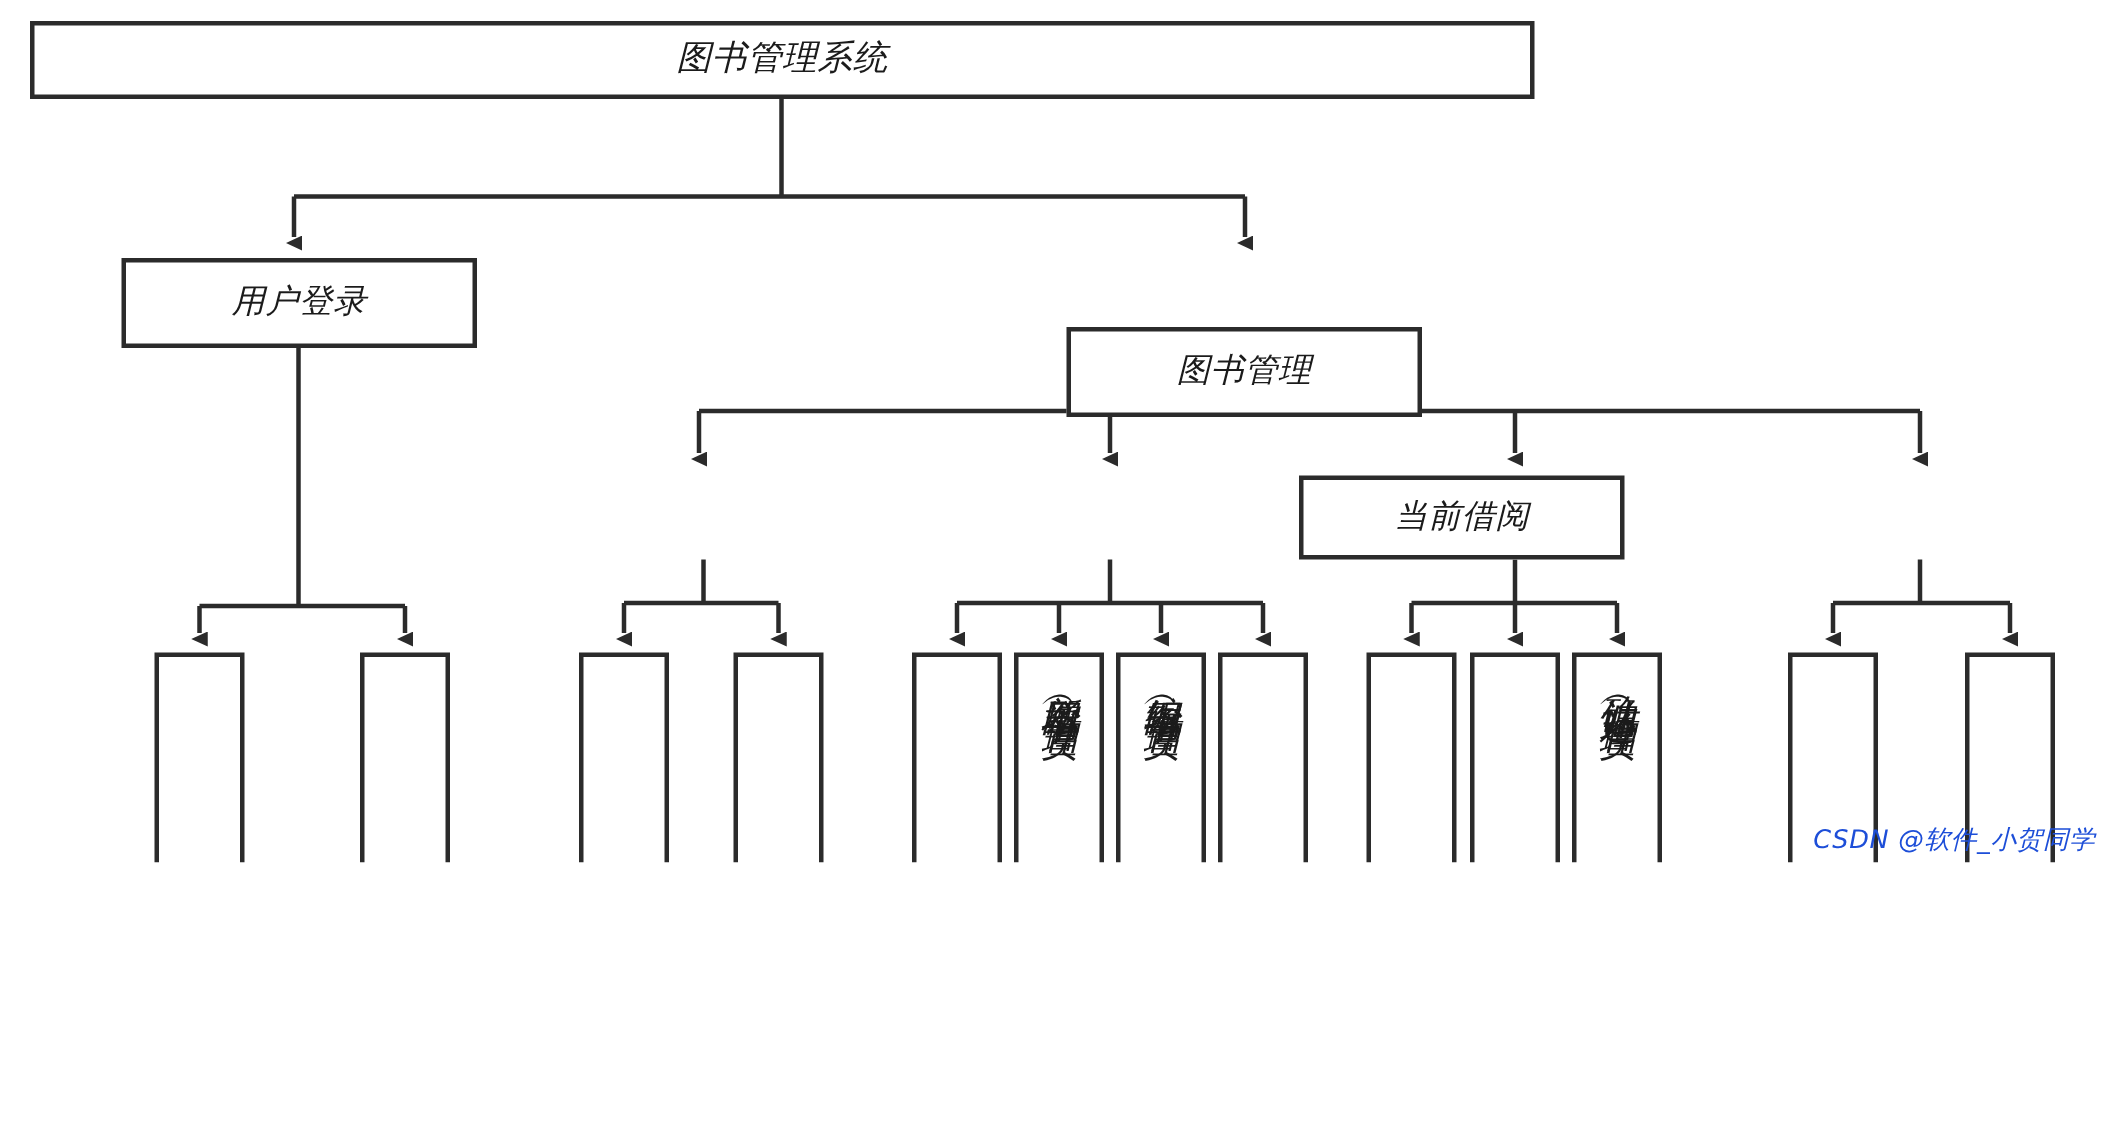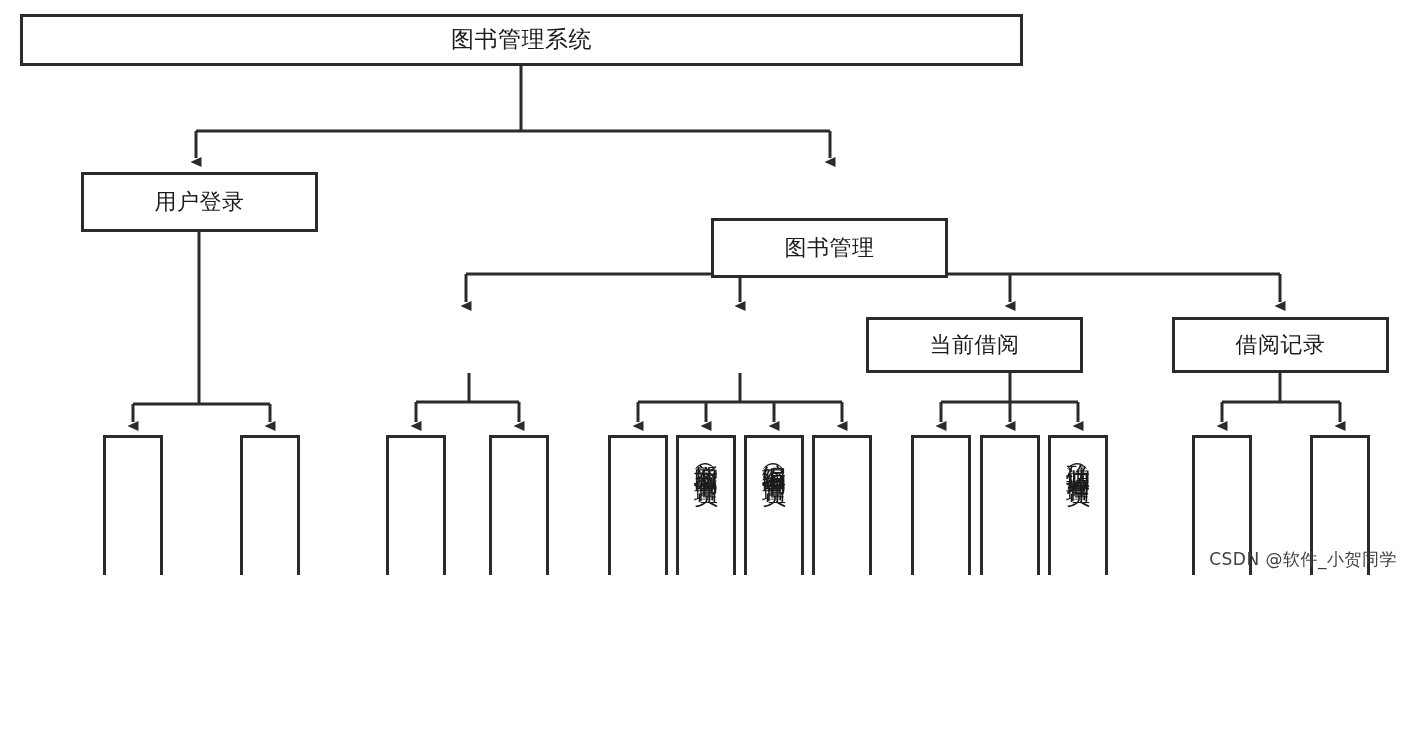--- a/index.html
+++ b/index.html
@@ -9,20 +9,21 @@
   }
   body {
     font-family: "DejaVu Sans", "Liberation Sans", sans-serif;
   }
   #canvas {
     position: relative;
     width: 1405px;
     height: 575px;
     background: #ffffff;
     overflow: hidden;
+    font-style: italic;
   }
   svg.connectors {
     position: absolute;
     left: 0;
     top: 0;
     width: 1405px;
     height: 747px;
     pointer-events: none;
   }
   .node {
@@ -65,21 +66,21 @@
     max-height: 100%;
   }
   .node.v.long .label {
     letter-spacing: 3px;
   }
   .watermark {
     position: absolute;
     right: 8px;
     bottom: 4px;
     font-size: 17px;
-    color: #404040;
+    color: #1d4ed8;
     letter-spacing: 0.5px;
     white-space: nowrap;
     user-select: none;
   }
 </style>
 </head>
 <body>
 
 <div id="canvas">
 
@@ -140,23 +141,20 @@
   <div class="node h" style="left:81px; top:172px; width:237px; height:60px;">
     <span class="label">用户登录</span>
   </div>
   <div class="node h" style="left:711px; top:172px; width:237px; height:60px;margin-top:46px;">
     <span class="label">图书管理</span>
   </div>
 
   <div class="node h" style="left:866px; top:317px; width:217px; height:56px;">
     <span class="label">当前借阅</span>
   </div>
-  <div class="node h" style="left:1172px; top:317px; width:217px; height:56px;">
-    <span class="label">借阅记录</span>
-  </div>
 
   <div class="node v" style="left:103px; top:435px; width:60px; height:300px;">
     <span class="label">用户登录</span>
   </div>
   <div class="node v" style="left:240px; top:435px; width:60px; height:300px;">
     <span class="label">注销登录</span>
   </div>
 
   <div class="node v" style="left:386px; top:435px; width:60px; height:300px;">
     <span class="label">查询图书</span>

